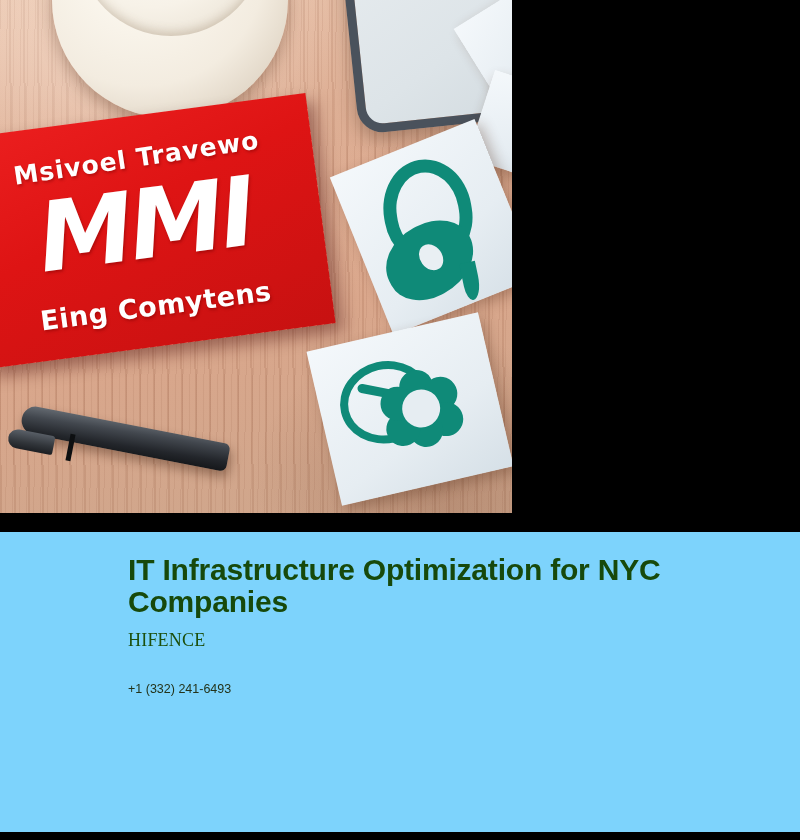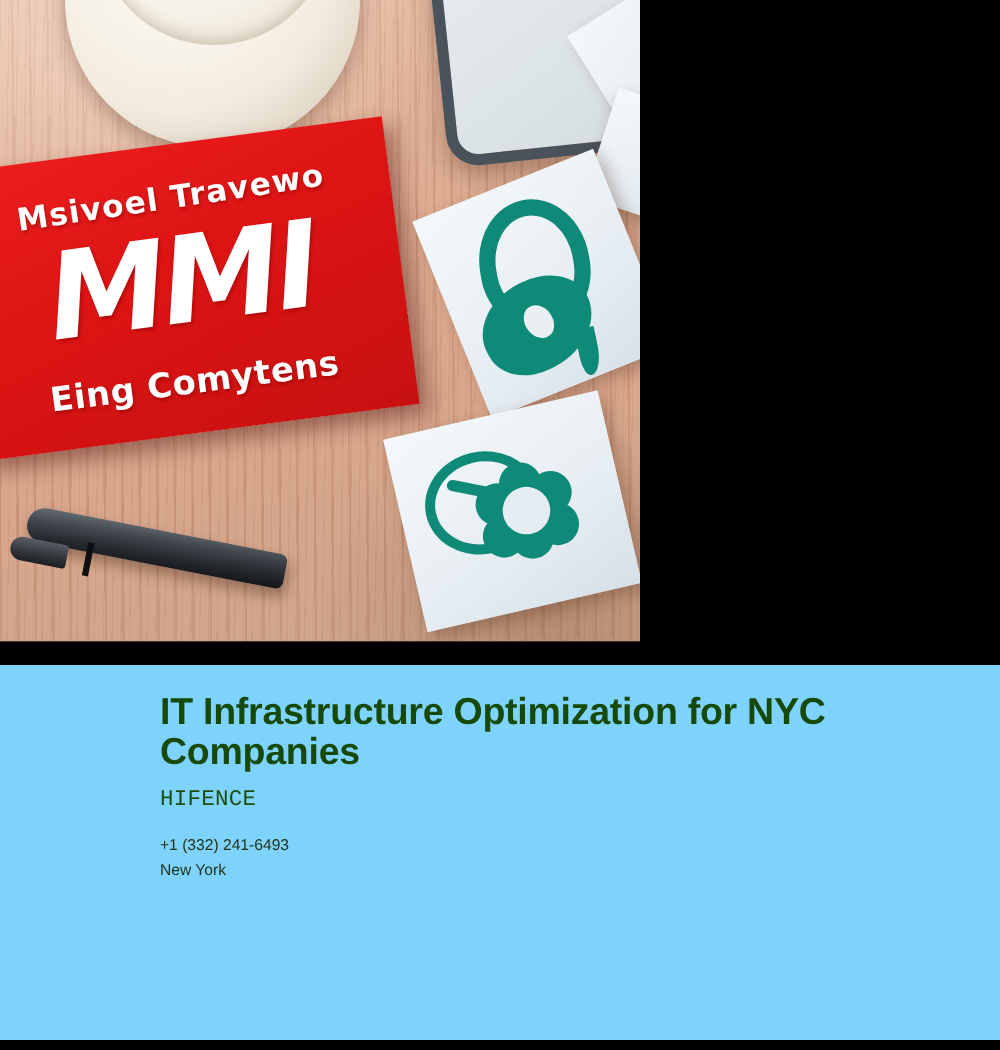--- a/index.html
+++ b/index.html
@@ -223,27 +223,27 @@
     color: #17490b;
     font-family: "Liberation Sans", sans-serif;
     font-size: 30px;
     font-weight: 700;
     line-height: 1.07;
     letter-spacing: -0.2px;
   }
   .subtitle {
     margin: 12px 0 0 0;
     color: #1c4f0d;
-    font-family: Liberation Mono, monospace;
+    font-family: Liberation Serif, serif;
     font-size: 18px;
     font-weight: 400;
     letter-spacing: 0.2px;
   }
   .contact {
-    margin-top: 16px;
+    margin-top: 28px;
   }
   .contact div {
     color: #23331a;
     font-family: "Liberation Sans", sans-serif;
     font-size: 12.5px;
     line-height: 20px;
   }
   .url {
     margin-top: 6px;
     color: #2a3520;
@@ -303,19 +303,18 @@
     <div class="pen-band"></div>
   </div>
 
   <div class="panel">
     <div class="panel-inner">
       <h1 class="title">IT Infrastructure Optimization for NYC Companies</h1>
       <div class="subtitle">HIFENCE</div>
 
       <div class="contact">
         <div>+1 (332) 241-6493</div>
-        <div>New York</div>
       </div>
 
     </div>
   </div>
 
 </div>
 
 </body></html>

